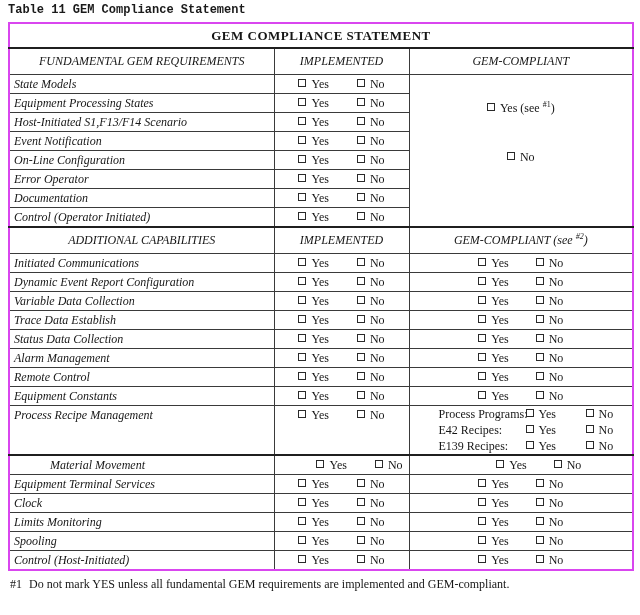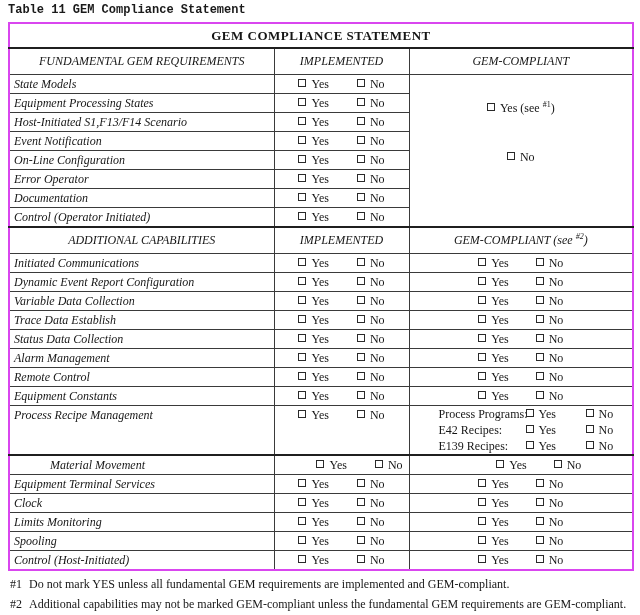--- a/index.html
+++ b/index.html
@@ -232,18 +232,15 @@
           <td class="impl-cell"><span class="opt"><span class="cb"></span><span class="opt-label">Yes</span></span><span class="opt"><span class="cb"></span><span class="opt-label">No</span></span></td>
           <td class="comp-cell"><span class="opt"><span class="cb"></span><span class="opt-label">Yes</span></span><span class="opt"><span class="cb"></span><span class="opt-label">No</span></span></td>
         </tr>
       </tbody>
   </table>
 
   <div class="footnotes">
     <div class="footnote">
       <span class="marker">#1</span><span>Do not mark YES unless all fundamental GEM requirements are implemented and GEM-compliant.</span>
     </div>
-    <div class="footnote">
-      <span class="marker">#2</span><span>Additional capabilities may not be marked GEM-compliant unless the fundamental GEM requirements are GEM-compliant.</span>
-    </div>
   </div>
 
 </div>
 
 </body></html>

